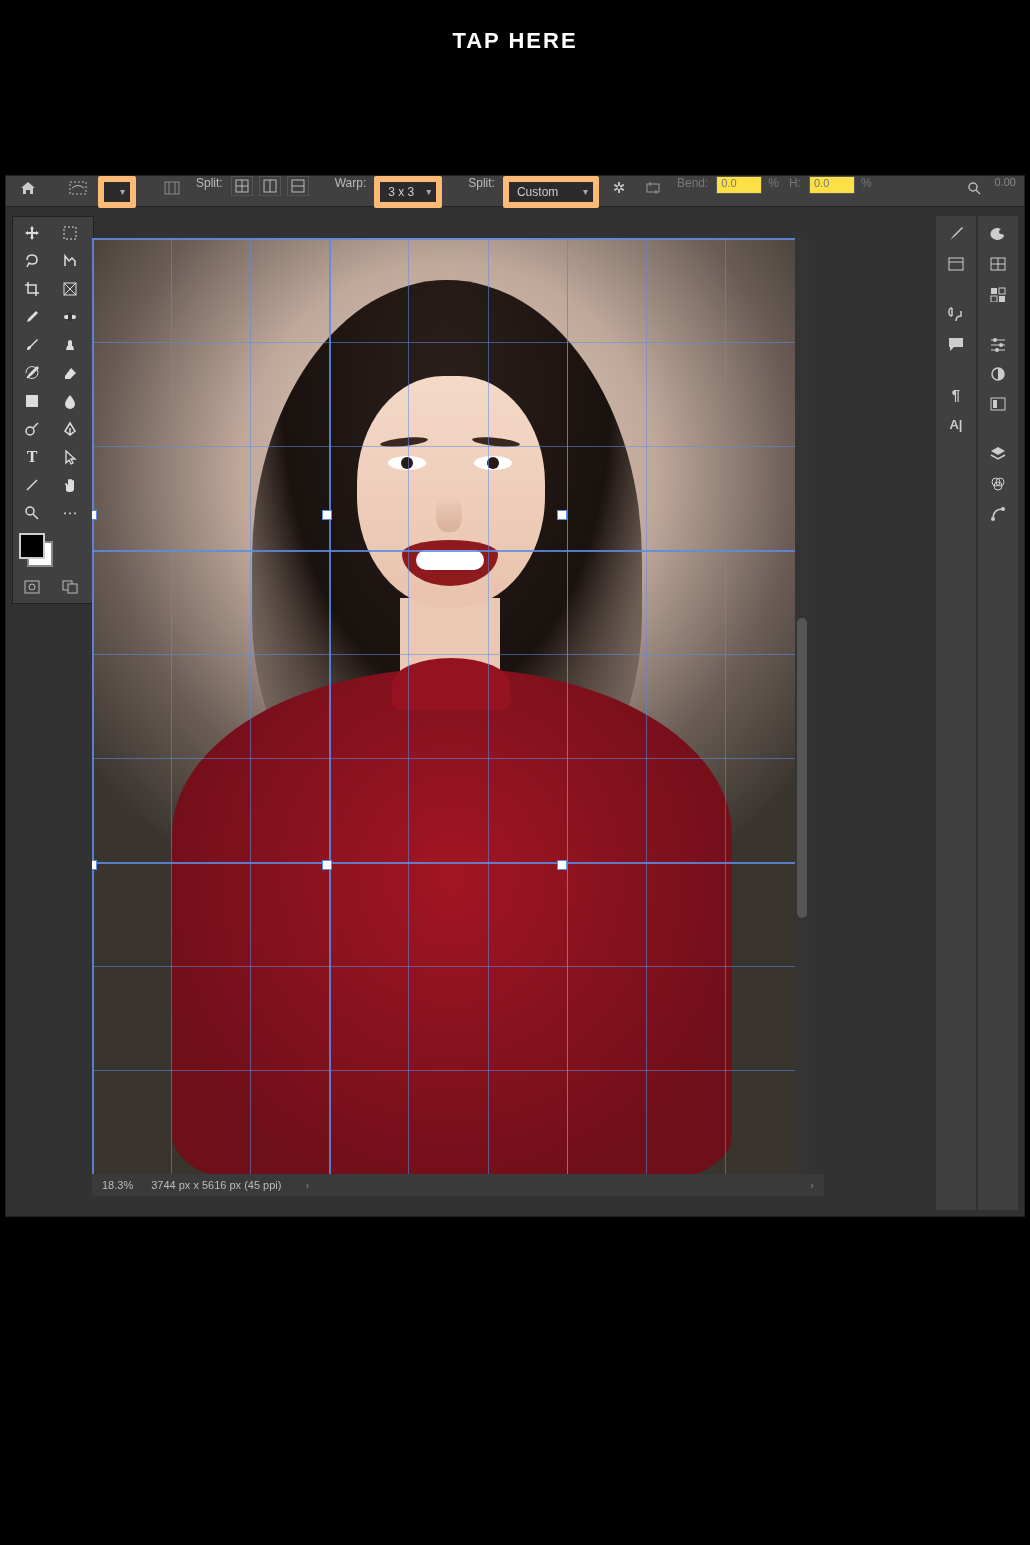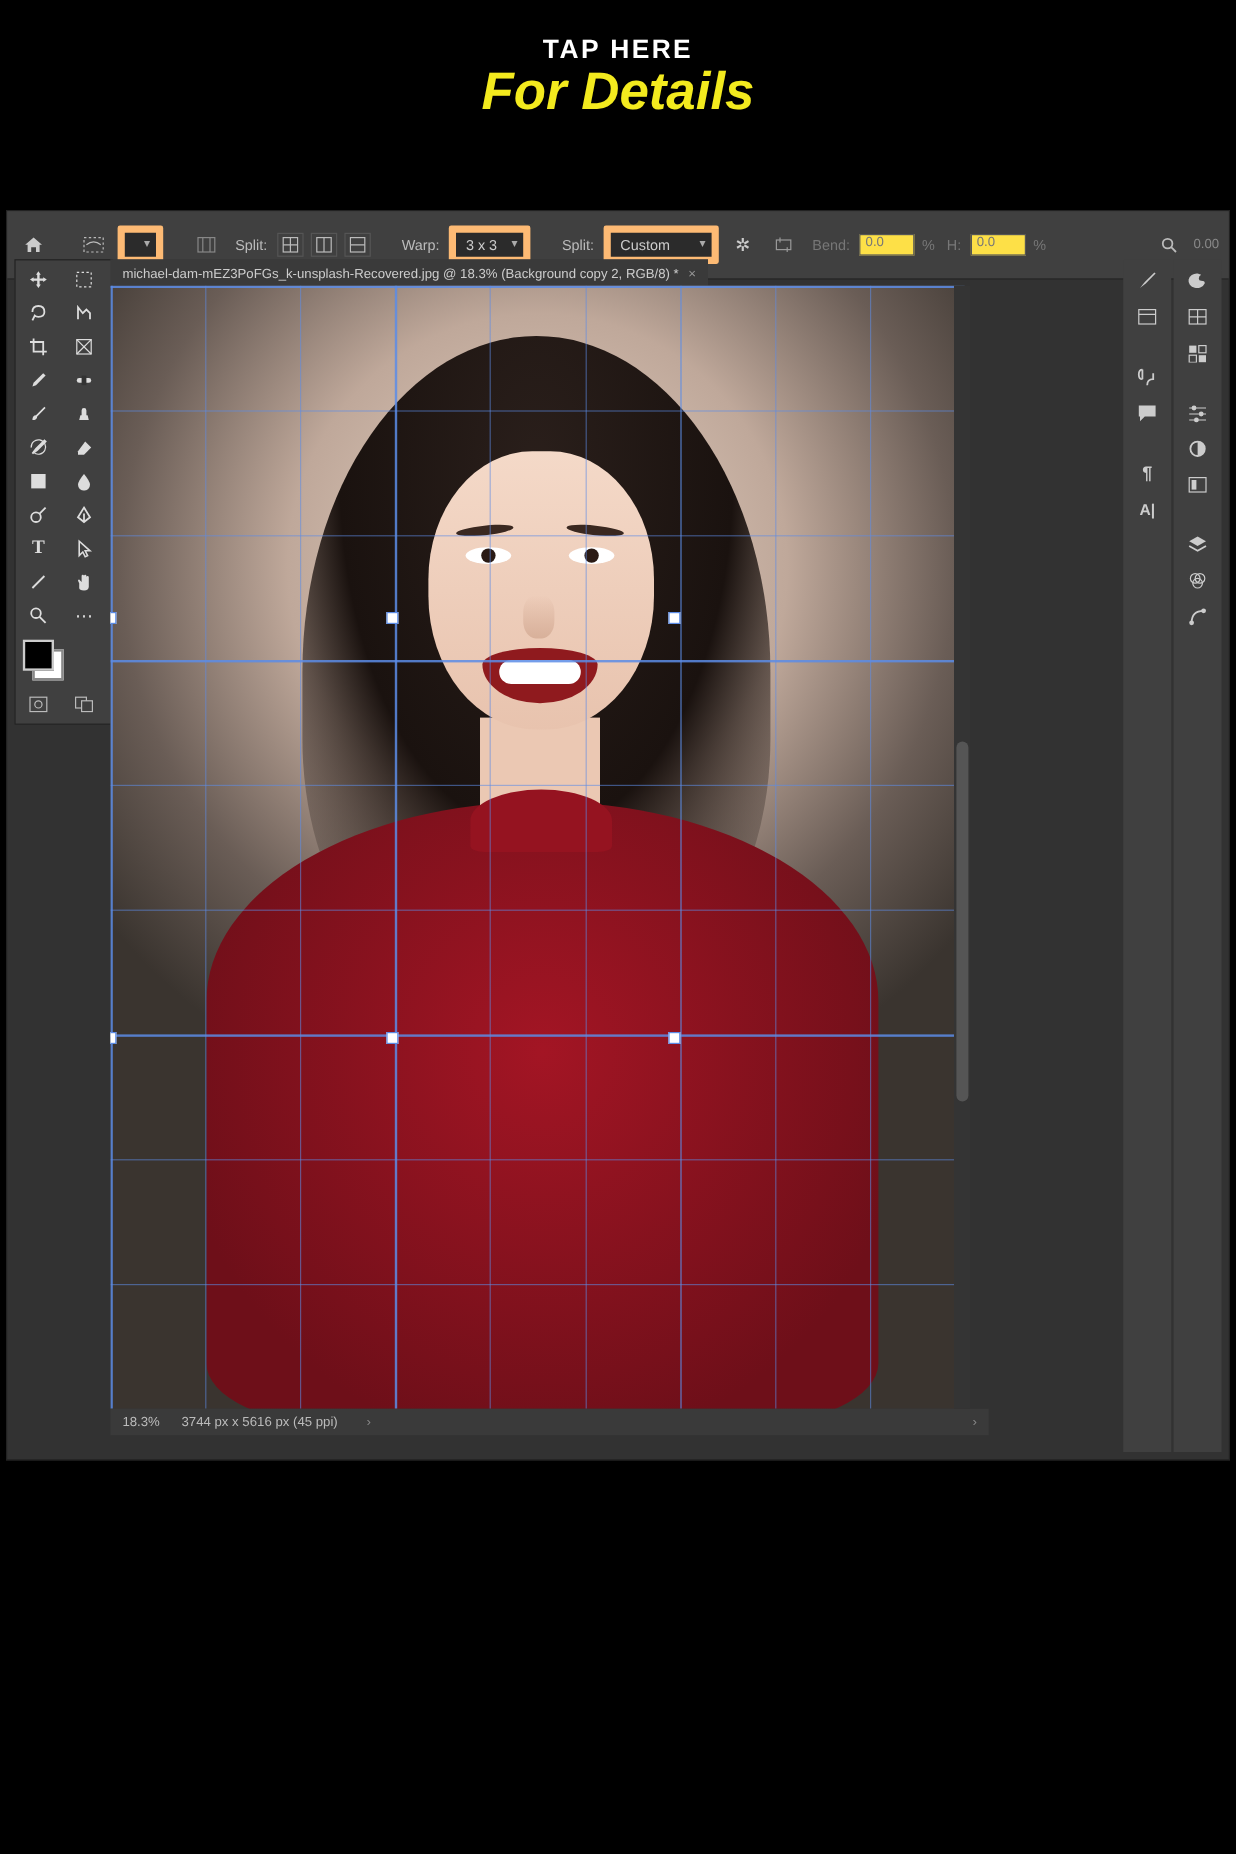--- a/index.html
+++ b/index.html
@@ -1,20 +1,20 @@
 <!DOCTYPE html>
 <html><head>
 <meta charset="utf-8">
 <style>
   html,body{margin:0;padding:0;width:1030px;height:1545px;background:#000;font-family:sans-serif;overflow:hidden}
   .banner{width:100%;text-align:center;padding-top:28px}
   .tap{color:#fff;font-size:22px;font-weight:900;letter-spacing:2px;margin-bottom:-2px}
   .details{color:#f3ea1e;font-style:italic;font-weight:900;font-size:44px}
   .ps{position:absolute;top:175px;left:5px;right:5px;height:1040px;background:#323232;border:1px solid #222}
-  .optbar{height:30px;background:#404040;display:flex;align-items:center;padding:13px 8px;gap:6px;color:#bbb;font-size:12px;border-bottom:1px solid #222}
+  .optbar{height:30px;background:#404040;display:flex;padding:0 8px;gap:6px;color:#bbb;font-size:12px;border-bottom:1px solid #222}
   .optbar .sep{width:10px}
   .optbar .lbl{margin-left:4px;margin-right:2px}
   .dd{background:#2b2b2b;border:6px solid #fdba74;color:#ccc;padding:1px 22px 1px 8px;font-size:12px;position:relative;height:18px;line-height:18px;border-radius:2px}
   .dd::after{content:"▾";position:absolute;right:5px;top:1px;font-size:10px;color:#aaa}
   .num{background:#fde047;border:1px solid #555;color:#777;width:36px;height:16px;font-size:11px;padding:0 4px}
   .ibtn{width:20px;height:18px;border:1px solid #555;display:flex;align-items:center;justify-content:center;color:#bbb;font-size:12px;cursor:pointer}
   .toolbar{position:absolute;top:40px;left:6px;width:72px;background:#404040;border:1px solid #222;padding:4px;display:grid;grid-template-columns:1fr 1fr;gap:4px}
   .tool{width:30px;height:24px;display:flex;align-items:center;justify-content:center;color:#ddd;cursor:pointer;font-size:15px}
   .expand{position:absolute;top:44px;left:6px;color:#888;font-size:10px;cursor:pointer}
   .expandR{position:absolute;top:44px;right:6px;color:#888;font-size:10px;cursor:pointer}
@@ -53,21 +53,20 @@
   .rcol{width:40px;background:#404040;display:flex;flex-direction:column;gap:6px;padding:6px 0;align-items:center}
   .ricon{width:28px;height:24px;display:flex;align-items:center;justify-content:center;color:#ccc;font-size:15px;cursor:pointer}
   .rgap{height:14px}
   svg{display:block}
 </style>
 </head>
 <body>
 
 <div class="banner">
   <div class="tap">TAP HERE</div>
-  <div class="details">For Details</div>
 </div>
 
 <div class="ps">
 
   <div class="optbar">
     <div class="ricon">
       <svg width="16" height="14">
           <path d="M8 1 L15 7 L13 7 L13 13 L10 13 L10 9 L6 9 L6 13 L3 13 L3 7 L1 7 Z" fill="#ccc"></path>
         </svg>
     </div>
@@ -264,24 +263,20 @@
         </svg>
       </div>
     <div class="tool">
         <svg width="16" height="14">
           <rect x="1" y="1" width="9" height="9" fill="none" stroke="#bbb"></rect>
           <rect x="6" y="4" width="9" height="9" fill="#404040" stroke="#bbb"></rect>
         </svg>
       </div>
   </div>
 
-  <div class="tab">
-    <span>michael-dam-mEZ3PoFGs_k-unsplash-Recovered.jpg @ 18.3% (Background copy 2, RGB/8) *</span>
-    <span class="x">×</span>
-  </div>
 
   <div class="canvas">
     <div class="photo">
       <div class="hair"></div>
       <div class="neck"></div>
       <div class="sweater"></div>
       <div class="collar"></div>
       <div class="face"></div>
       <div class="browL"></div>
         <div class="browR"></div>

